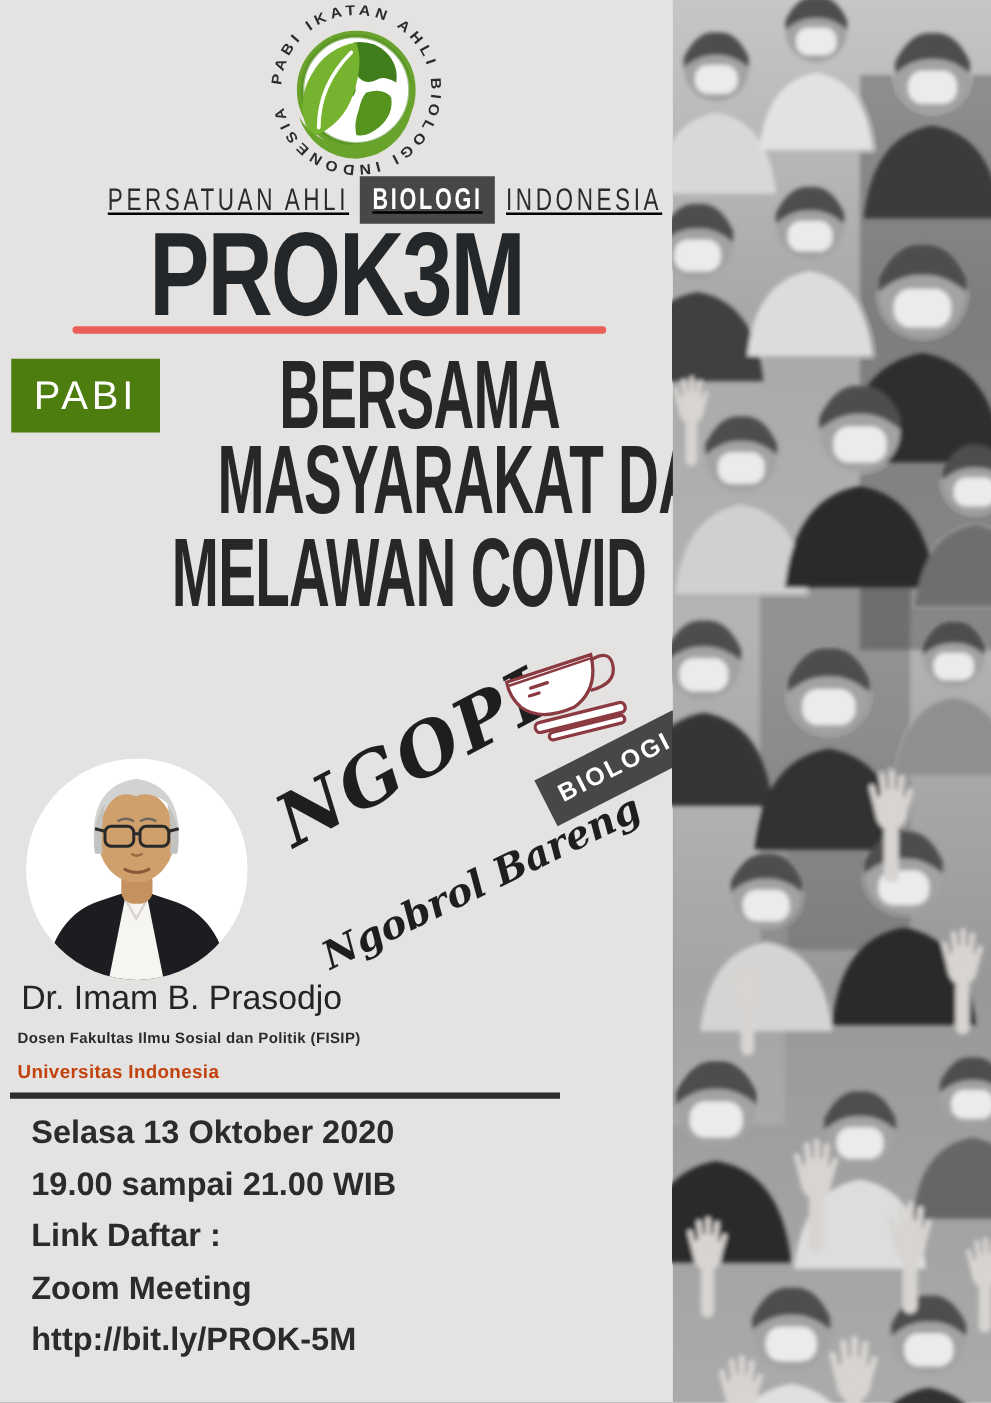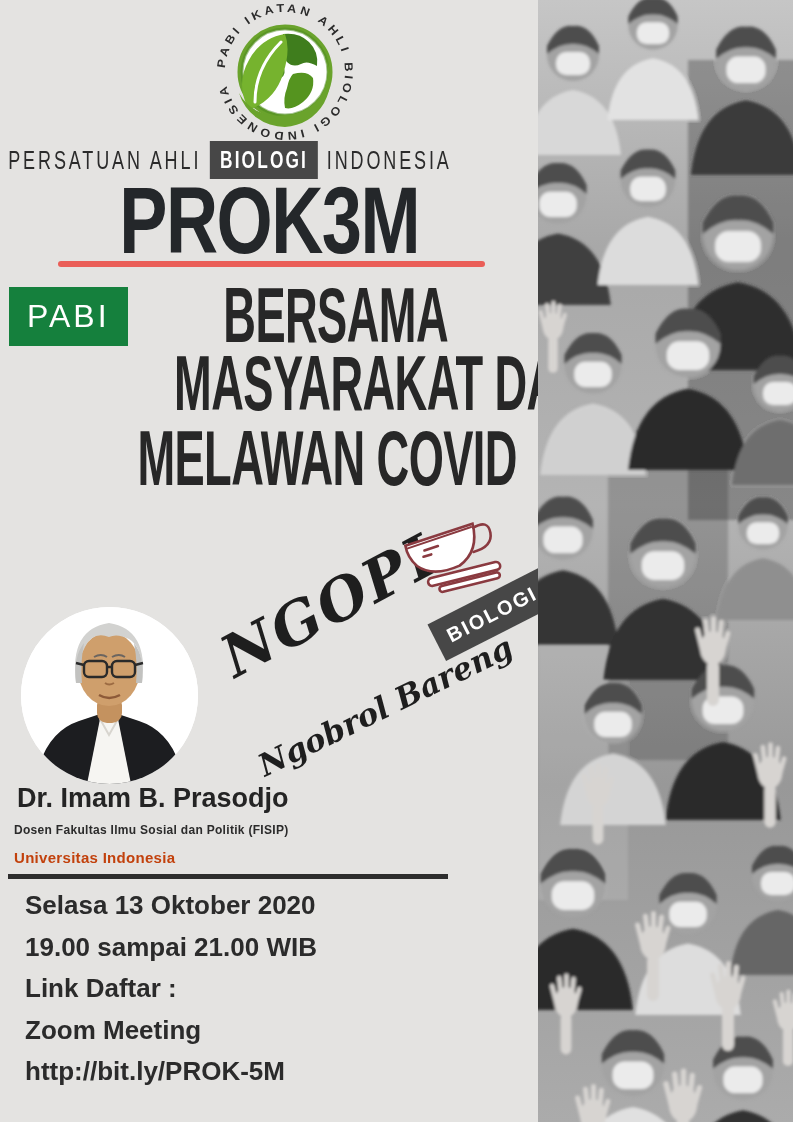--- a/index.html
+++ b/index.html
@@ -4,38 +4,38 @@
 <style>
   html,body{margin:0;padding:0;}
   body{font-family:"Liberation Sans",sans-serif;background:#888;}
   .poster{position:relative;width:793px;height:1122px;background:#e4e3e1;overflow:hidden;margin:0 auto;}
 
   
   .logo{position:absolute;left:197px;top:2px;width:176px;height:140px;}
 
   
   .org-line{position:absolute;left:0;top:140px;width:538px;height:40px;
-    display:flex;justify-content:flex-end;align-items:center;}
+    display:flex;justify-content:flex-start;align-items:center;text-decoration:underline;}
   .org-inner{display:flex;align-items:center;gap:12px;transform:scaleX(0.72);
     font-size:25px;letter-spacing:4px;color:#2b2b2b;white-space:nowrap;}
   .badge{background:#474747;color:#fff;font-weight:bold;font-size:24px;
     letter-spacing:3px;padding:5px 14px;}
 
   
   .title-row{position:absolute;left:0;top:180px;width:538px;text-align:center;}
   .title-row span{display:inline-block;font-weight:bold;font-size:95px;line-height:0.86;
     letter-spacing:-2px;color:#24272a;transform:scaleX(0.76);}
 
   .red-line{position:absolute;left:58px;top:261px;width:427px;height:6px;
     border-radius:3px;}
 
   
   .theme-l1{position:absolute;left:0;top:284px;width:538px;height:64px;
     display:flex;justify-content:center;align-items:center;gap:14px;}
-  .badge-lg{background:#15803d;color:#fff;font-size:32px;letter-spacing:3px;
+  .badge-lg{background:#4d7c0f;color:#fff;font-size:32px;letter-spacing:3px;
     padding:11px 18px;}
   .bigline{display:inline-block;font-weight:bold;font-size:78px;line-height:0.82;
     letter-spacing:-1px;color:#272727;transform:scaleX(0.58);white-space:nowrap;}
   .theme-l2{position:absolute;left:0;top:352px;width:538px;text-align:center;}
   .theme-l3{position:absolute;left:0;top:427px;width:580px;text-align:center;}
 
   
   .ngopi-script{position:absolute;left:212px;top:572px;
     font-family:"DejaVu Serif",serif;font-style:italic;font-weight:bold;
     font-size:58px;letter-spacing:2px;color:#1e1e1e;transform:rotate(-28deg);}
@@ -44,21 +44,21 @@
     font-family:"DejaVu Serif",serif;font-style:italic;font-weight:bold;
     font-size:31px;color:#1e1e1e;transform:rotate(-26deg);}
   .badge-rot{position:absolute;left:430px;top:594px;background:#474747;color:#fff;
     font-weight:bold;font-size:20px;letter-spacing:2px;padding:9px 13px;
     transform:rotate(-27deg);}
 
   
   .portrait{position:absolute;left:21px;top:607px;width:177px;height:177px;
     border-radius:50%;overflow:hidden;background:#fff;}
   .speaker-name{position:absolute;left:17px;top:783px;font-size:27px;
-    font-weight:bold;color:#242424;}
+    font-weight:normal;color:#242424;}
   .speaker-sub1{position:absolute;left:14px;top:823px;font-size:12px;
     font-weight:bold;color:#2b2b2b;letter-spacing:0.3px;}
   .speaker-sub2{position:absolute;left:14px;top:849px;font-size:15px;
     font-weight:bold;color:#c2410c;letter-spacing:0.3px;}
 
   .rule{position:absolute;left:8px;top:874px;width:440px;height:5px;background:#2d2d2d;}
 
   
   .event{position:absolute;left:25px;top:891px;display:flex;flex-direction:column;
     gap:13px;color:#2b2b2b;}

